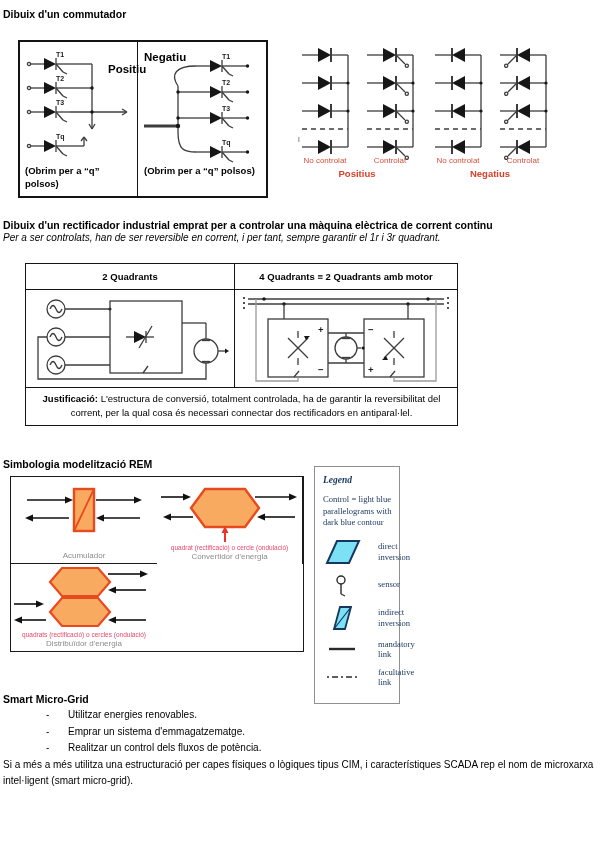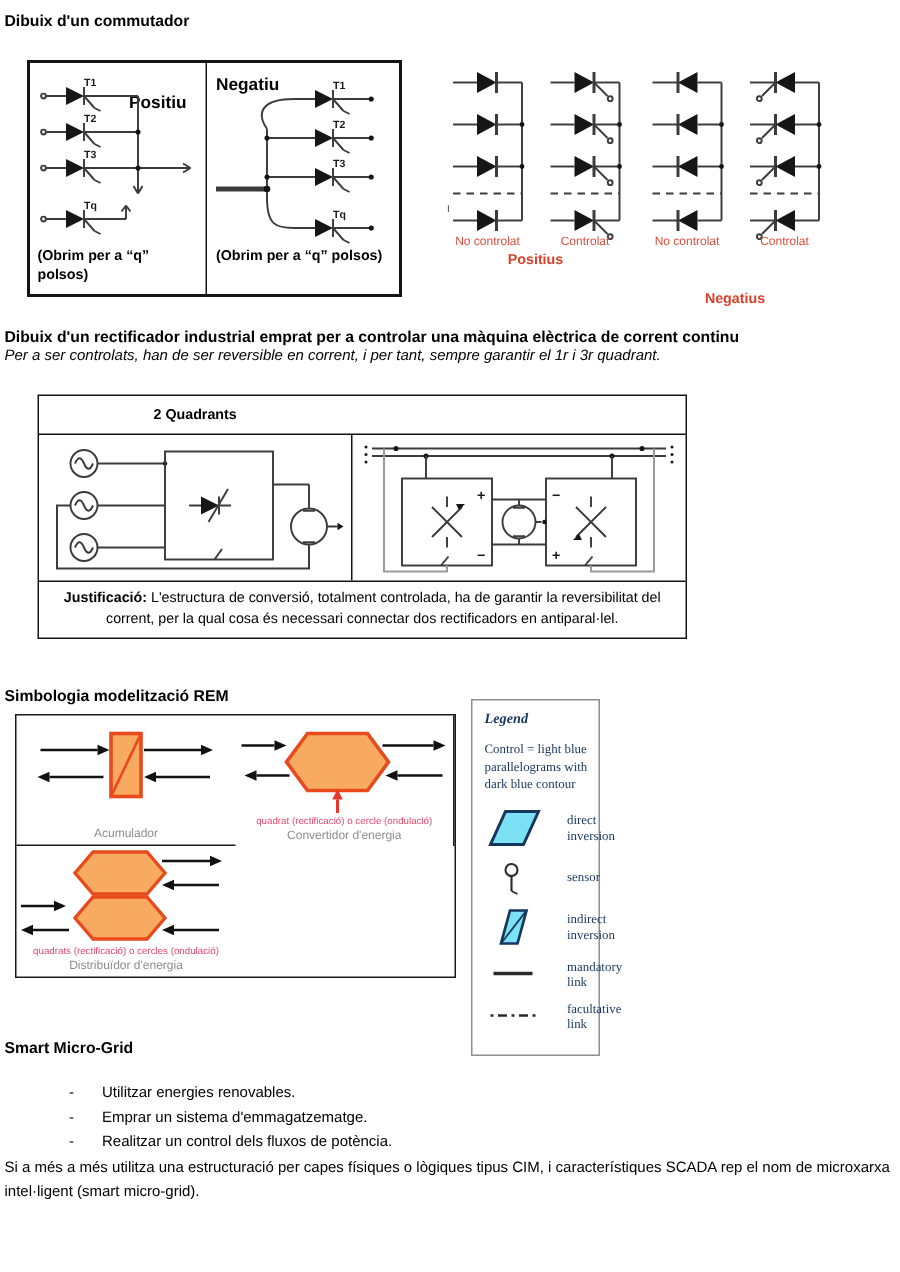--- a/index.html
+++ b/index.html
@@ -46,35 +46,35 @@
   .remnote { font-size:6.5px; color:#e8486b; position:absolute; bottom:13px; white-space:nowrap; }
 
   .legend { left:314px; top:466px; width:86px; min-height:202px; border:1px solid #8f8f8f; padding:8px 6px 8px 8px; font-family:"Liberation Serif", serif; color:#17365d; }
   .ltitle { font-size:9.5px; font-weight:bold; font-style:italic; margin-bottom:9px; }
   .lnote { font-size:8.6px; line-height:11.5px; margin-bottom:9px; }
   .lrow { display:flex; align-items:center; gap:15px; margin-bottom:7px; }
   .lrow .ltxt { font-size:8.6px; line-height:10.5px; }
   .lsw { flex:0 0 40px; display:flex; justify-content:center; }
 
   .smart { left:3px; top:693px; width:594px; }
-  .smart .h1 { margin-bottom:16px; }
+  .smart .h1 { margin-bottom:2px; }
   .bullet { display:flex; font-size:10px; line-height:16.5px; }
   .bullet .bm { width:22px; padding-left:43px; box-sizing:content-box; }
   .bullet .bt { flex:1; }
 </style>
 </head>
 <body>
 
 <div class="page">
 
   <div class="h1 abs" style="left:3px; top:8px;">Dibuix d'un commutador</div>
 
   <div class="combox abs">
     <div class="divider"></div>
-    <span class="biglab abs" style="left:66px; top:21px;">Positiu</span>
+    <span class="biglab abs" style="left:88px; top:21px;">Positiu</span>
     <span class="biglab abs" style="left:124px; top:9px;">Negatiu</span>
 
     <svg class="ckt abs" style="left:6px; top:8px;" width="112" height="114" viewBox="0 0 112 114">
       <defs>
         <g id="ty">
           <line x1="0" y1="0" x2="14" y2="0"></line>
           <polygon points="14,-6 14,6 26,0"></polygon>
           <line x1="26" y1="-6" x2="26" y2="6"></line>
           <line x1="26" y1="0" x2="40" y2="0"></line>
           <line x1="26" y1="0" x2="33" y2="8"></line>
@@ -227,28 +227,29 @@
       <line x1="0" y1="89" x2="46" y2="89" stroke-dasharray="5,4"></line>
     </g>
   </svg>
   <span class="ilab abs" style="left:298px; top:136px;">I</span>
 
   <span class="redlab" style="left:325px; top:156px;">No controlat</span>
   <span class="redlab" style="left:390px; top:156px;">Controlat</span>
   <span class="redlab" style="left:458px; top:156px;">No controlat</span>
   <span class="redlab" style="left:523px; top:156px;">Controlat</span>
   <span class="redgroup" style="left:357px; top:168px;">Positius</span>
-  <span class="redgroup" style="left:490px; top:168px;margin-top:26px;">Negatius</span>
+  <span class="redgroup" style="left:490px; top:168px;">Negatius</span>
 
   <div class="h1 abs" style="left:3px; top:219px;">Dibuix d'un rectificador industrial emprat per a controlar una màquina elèctrica de corrent continu</div>
   <div class="abs italic" style="left:3px; top:232px; font-size:10px;">Per a ser controlats, han de ser reversible en corrent, i per tant, sempre garantir el 1r i 3r quadrant.</div>
 
   <div class="qtable abs">
     <div class="qrow qhead">
       <div class="qcell qh">2 Quadrants</div>
+      <div class="qcell qh r">4 Quadrants ≡ 2 Quadrants amb motor</div>
     </div>
     <div class="qrow qbody">
       <div class="qcell">
 
         <svg class="ckt" width="200" height="92" viewBox="0 0 200 92">
           <circle cx="26" cy="16" r="9"></circle>
             <path d="M20,16 q3,-7 6,0 q3,7 6,0"></path>
           <circle cx="26" cy="44" r="9"></circle>
             <path d="M20,44 q3,-7 6,0 q3,7 6,0"></path>
           <circle cx="26" cy="72" r="9"></circle>

